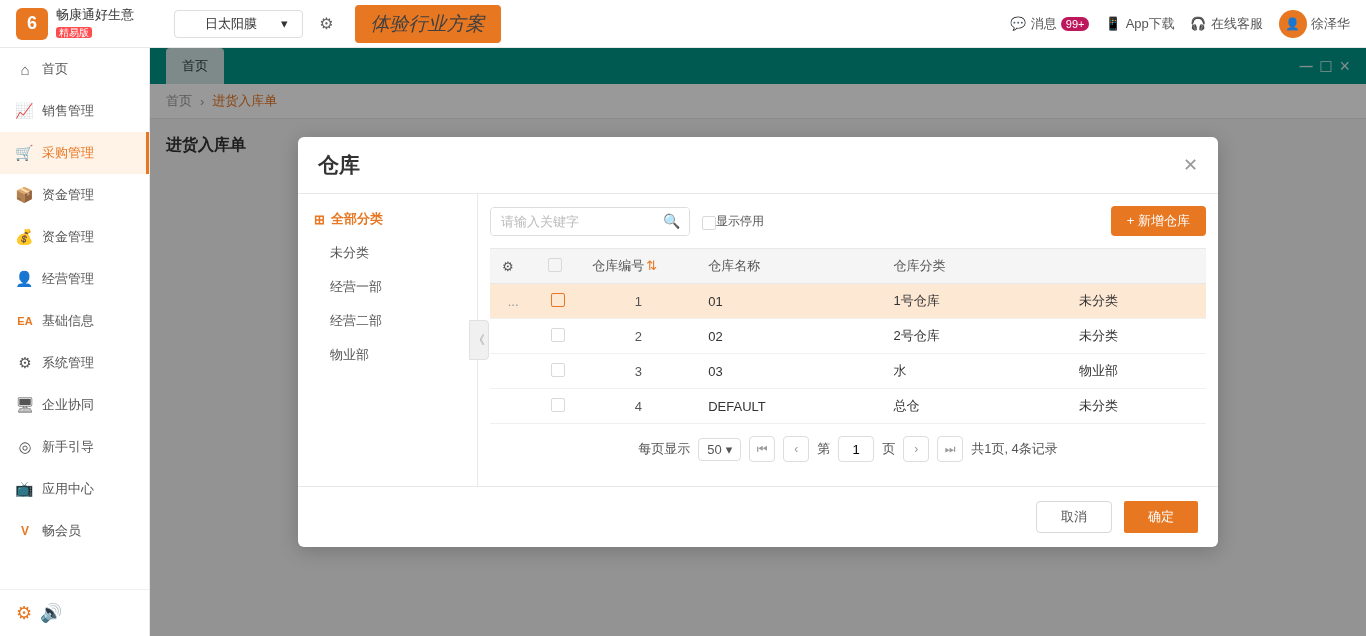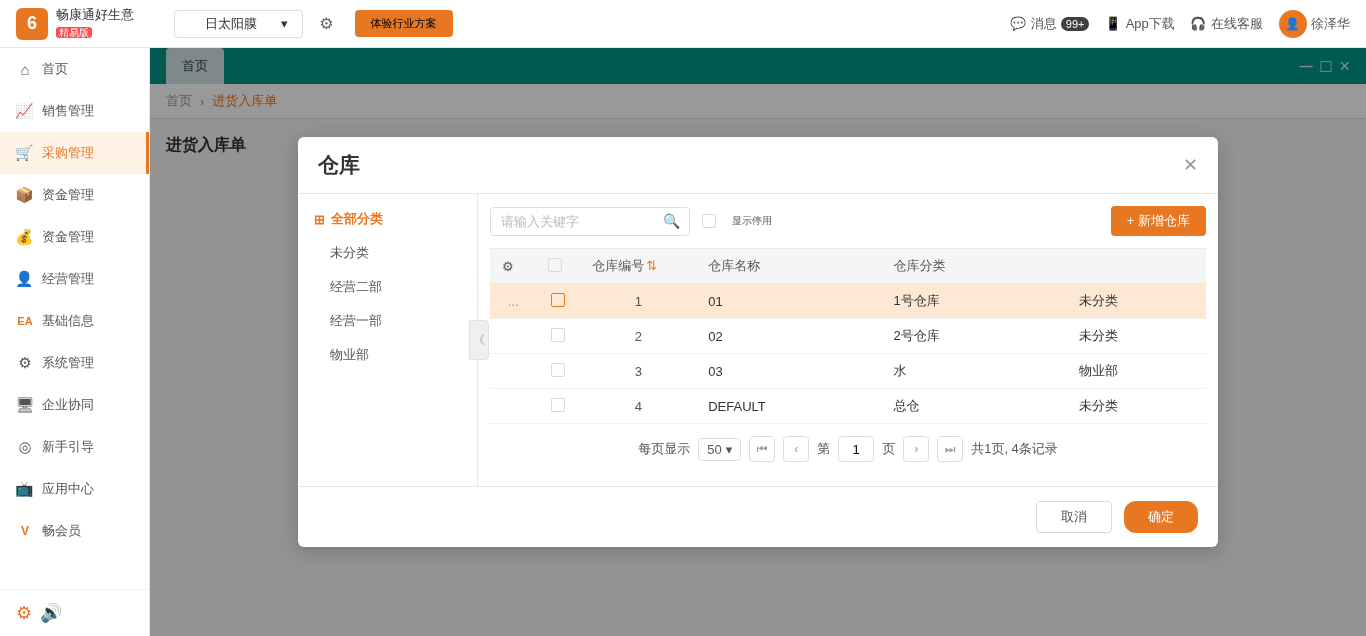--- a/index.html
+++ b/index.html
@@ -7,24 +7,24 @@
 
     
     .topbar { height: 48px; background: #fff; display: flex; align-items: center; padding: 0 16px; border-bottom: 1px solid #e8e8e8; position: relative; z-index: 10; }
     .topbar-logo { width: 150px; display: flex; align-items: center; }
     .logo-icon { width: 32px; height: 32px; background: #e87722; border-radius: 6px; display: flex; align-items: center; justify-content: center; color: #fff; font-size: 18px; font-weight: bold; margin-right: 8px; }
     .logo-text { font-size: 13px; color: #333; line-height: 1.3; }
     .logo-badge { font-size: 10px; background: #ff4d4f; color: #fff; border-radius: 3px; padding: 0 3px; }
     .topbar-select { display: flex; align-items: center; border: 1px solid #ddd; border-radius: 4px; padding: 4px 10px; cursor: pointer; color: #333; font-size: 13px; margin-left: 8px; }
     .topbar-select span { margin-right: 4px; margin-left: 20px; }
     .topbar-gear { width: 32px; height: 32px; display: flex; align-items: center; justify-content: center; cursor: pointer; color: #666; font-size: 16px; margin-left: 8px; }
-    .topbar-btn { background: #e87722; color: #000000; border: none; border-radius: 4px; padding: 6px 16px; cursor: pointer; font-size: 11px; margin-left: 12px; }
+    .topbar-btn { background: #e87722; color: #404040; border: none; border-radius: 4px; padding: 6px 16px; cursor: pointer; font-size: 19px; margin-left: 12px; font-style: italic; }
     .topbar-right { margin-left: auto; display: flex; align-items: center; gap: 16px; }
     .topbar-right-item { display: flex; align-items: center; gap: 4px; color: #555; font-size: 13px; cursor: pointer; }
-    .badge { background: #404040; color: #fff; border-radius: 8px; padding: 1px 5px; font-size: 11px; }
+    .badge { background: #be185d; color: #fff; border-radius: 8px; padding: 1px 5px; font-size: 11px; }
     .user-avatar { width: 28px; height: 28px; border-radius: 50%; background: #e87722; color: #fff; display: flex; align-items: center; justify-content: center; font-size: 12px; }
 
     
     .main-layout { display: flex; height: 588px; }
 
     
     .sidebar { width: 150px; background: #fff; border-right: 1px solid #e8e8e8; display: flex; flex-direction: column; }
     .sidebar-item { display: flex; align-items: center; padding: 12px 16px; cursor: pointer; color: #555; font-size: 13px; gap: 8px; }
     .sidebar-item.active { background: #fff3e8; color: #e87722; border-right: 3px solid #e87722; }
     .sidebar-icon { width: 18px; height: 18px; display: flex; align-items: center; justify-content: center; font-size: 15px; }
@@ -57,21 +57,21 @@
     .category-header { display: flex; align-items: center; padding: 8px 16px; color: #e87722; font-weight: bold; font-size: 13px; cursor: pointer; gap: 6px; }
     .category-item { padding: 8px 16px 8px 32px; color: #555; font-size: 13px; cursor: pointer; }
 
     
     .table-panel { flex: 1; display: flex; flex-direction: column; padding: 12px; overflow: hidden; }
     .table-toolbar { display: flex; align-items: center; margin-bottom: 12px; gap: 12px; }
     .search-input-wrap { position: relative; display: flex; align-items: center; border: 1px solid #ddd; border-radius: 4px; overflow: hidden; flex: 0 0 200px; }
     .search-input { border: none; outline: none; padding: 6px 30px 6px 10px; font-size: 13px; width: 100%; color: #333; }
     .search-input::placeholder { color: #bbb; }
     .search-icon { position: absolute; right: 8px; color: #bbb; font-size: 14px; }
-    .show-disabled { display: flex; align-items: flex-end; gap: 16px; color: #555; font-size: 10px; cursor: pointer; }
+    .show-disabled { display: flex; align-items: flex-end; gap: 0; color: #555; font-size: 12px; cursor: pointer; }
     .checkbox { width: 14px; height: 14px; border: 1px solid #d9d9d9; border-radius: 2px; display: inline-block; }
     .add-btn { margin-left: auto; background: #e87722; color: #fff; border: none; border-radius: 4px; padding: 6px 16px; cursor: pointer; font-size: 13px; white-space: nowrap; }
 
     
     .data-table { width: 100%; border-collapse: collapse; font-size: 13px; }
     .data-table th { background: #f5f5f5; padding: 8px 12px; text-align: left; color: #555; font-weight: normal; border-bottom: 1px solid #e8e8e8; border-top: 1px solid #e8e8e8; white-space: nowrap; }
     .data-table td { padding: 8px 12px; border-bottom: 1px solid #f0f0f0; color: #333; }
     .data-table tr.highlighted td { background: #fde8d4; }
     .col-seq { width: 40px; text-align: center; }
     .col-check { width: 36px; text-align: center; }
@@ -84,21 +84,21 @@
 
     
     .pagination { display: flex; align-items: center; justify-content: center; padding: 12px 0; gap: 8px; font-size: 13px; color: #555; margin-top: auto; }
     .page-size-box { border: 1px solid #ddd; border-radius: 4px; padding: 3px 8px; font-size: 13px; display: flex; align-items: center; gap: 4px; cursor: pointer; }
     .page-nav-btn { width: 26px; height: 26px; display: flex; align-items: center; justify-content: center; border: 1px solid #ddd; border-radius: 4px; cursor: pointer; color: #999; font-size: 12px; }
     .page-input { width: 36px; height: 26px; border: 1px solid #ddd; border-radius: 4px; text-align: center; font-size: 13px; outline: none; }
 
     
     .dialog-footer { padding: 14px 20px; border-top: 1px solid #e8e8e8; display: flex; justify-content: flex-end; gap: 12px; }
     .btn-cancel { background: #fff; border: 1px solid #d9d9d9; border-radius: 4px; padding: 6px 24px; cursor: pointer; font-size: 13px; color: #555; }
-    .btn-confirm { background: #e87722; color: #fff; border: none; border-radius: 12px; padding: 6px 24px; cursor: pointer; font-size: 13px; }
+    .btn-confirm { background: #e87722; color: #fff; border: none; border-radius: 2px; padding: 6px 24px; cursor: pointer; font-size: 13px; }
 
     
     .top-nav { background: #009688; height: 36px; display: flex; align-items: center; padding: 0 16px; gap: 0; }
     .top-nav-item { padding: 0 16px; height: 36px; display: flex; align-items: center; color: #fff; font-size: 13px; cursor: pointer; opacity: 0.85; }
     .top-nav-item.active { background: #f5f5f5; color: #333; border-radius: 4px 4px 0 0; }
     .top-nav-right { margin-left: auto; display: flex; align-items: center; gap: 8px; }
     .top-nav-icon-btn { color: #fff; cursor: pointer; font-size: 18px; opacity: 0.85; }
   </style>
 </head>
 <body>
@@ -225,22 +225,22 @@
         </div>
 
         <div class="dialog-body">
 
           <div class="category-panel">
             <div class="category-header">
               <span>⊞</span>
               <span>全部分类</span>
             </div>
             <div class="category-item">未分类</div>
+            <div class="category-item">经营一部</div>
             <div class="category-item">经营二部</div>
-            <div class="category-item">经营一部</div>
             <div class="category-item">物业部</div>
             <div class="category-collapse">《</div>
           </div>
 
           <div class="table-panel">
 
             <div class="table-toolbar">
               <div class="search-input-wrap">
                 <input class="search-input" type="text" placeholder="请输入关键字" style="">
                 <span class="search-icon">🔍</span>

